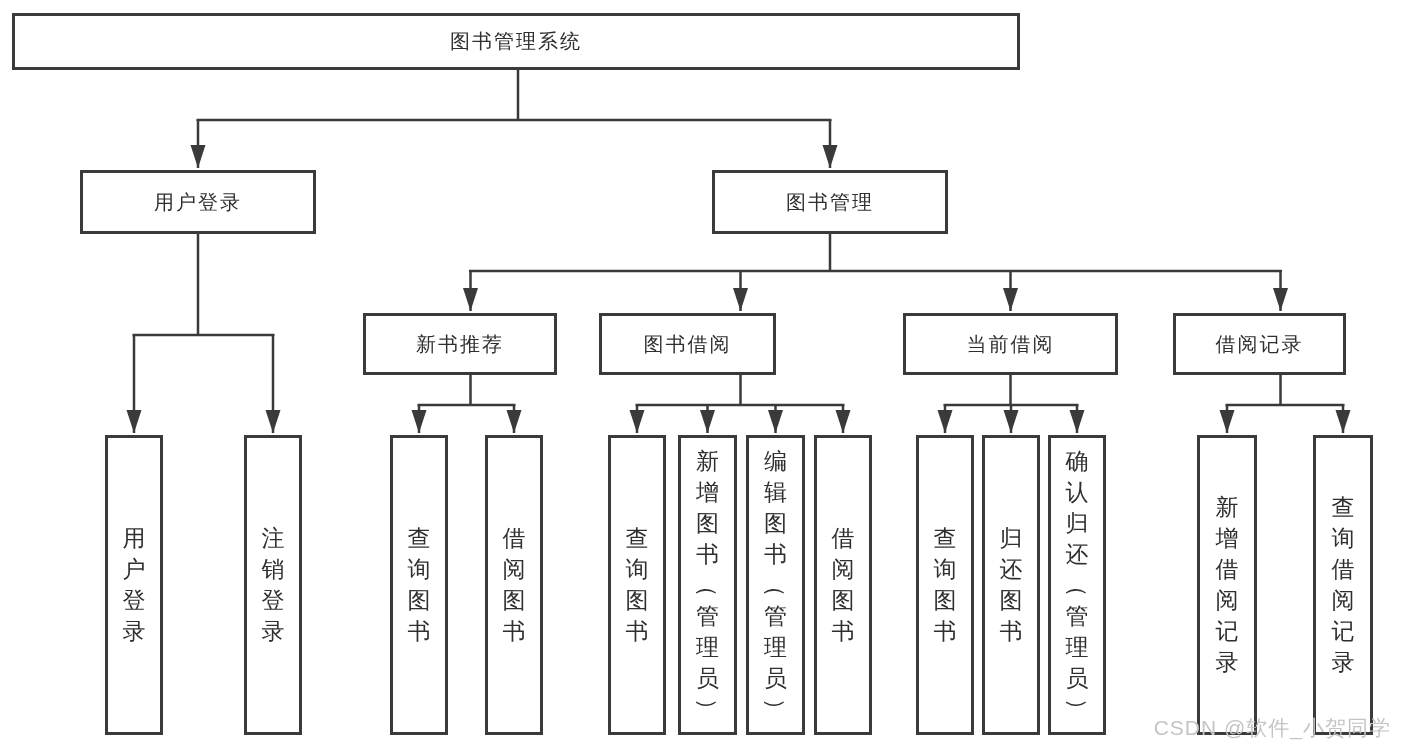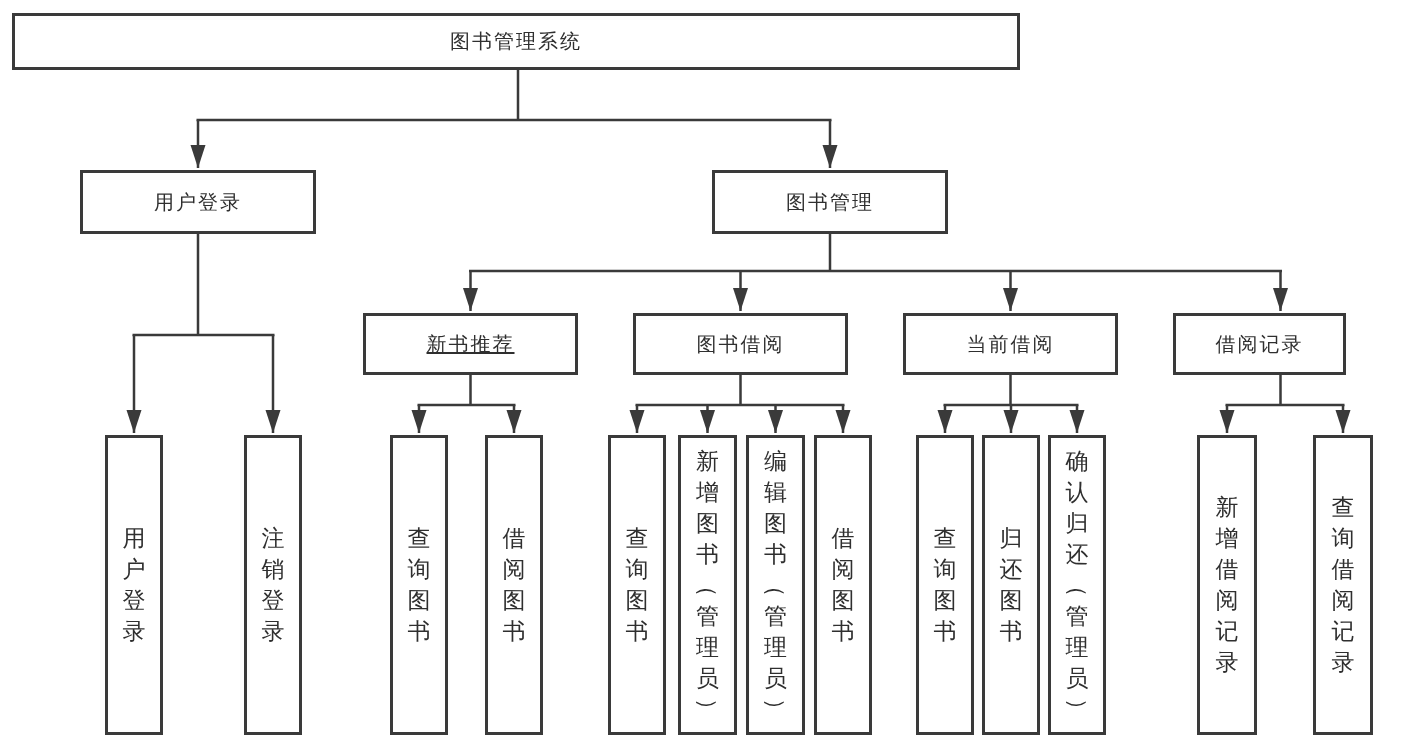--- a/index.html
+++ b/index.html
@@ -27,22 +27,22 @@
     justify-content: center;
     color: #2f2f2f;
     z-index: 2;
   }
   .hbox { font-size: 20px; letter-spacing: 2px; }
 
   
   #b-root      { left: 12px;   top: 13px;  width: 1008px; height: 57px; }
   #b-userlogin { left: 80px;   top: 170px; width: 236px;  height: 64px; }
   #b-bookmgmt  { left: 712px;  top: 170px; width: 236px;  height: 64px; font-family: Liberation Serif, serif; }
-  #b-newrec    { left: 363px;  top: 313px; width: 215px;  height: 62px; text-decoration: underline; }
-  #b-borrow    { left: 633px;  top: 313px; width: 215px;  height: 62px; }
+  #b-newrec    { left: 363px;  top: 313px; width: 194px;  height: 62px; }
+  #b-borrow    { left: 599px;  top: 313px; width: 177px;  height: 62px; }
   #b-current   { left: 903px;  top: 313px; width: 215px;  height: 62px; }
   #b-records   { left: 1173px; top: 313px; width: 173px;  height: 62px; }
 
   
   .vbox { top: 435px; width: 58px; height: 300px; }
   #l-a1 { left: 105px; }
   #l-a2 { left: 244px; }
   #l-b1 { left: 390px; }
   #l-b2 { left: 485px; }
   #l-c1 { left: 608px; }
@@ -274,14 +274,15 @@
     <div class="vtext">
         <span>查</span>
         <span>询</span>
         <span>借</span>
         <span>阅</span>
         <span>记</span>
         <span>录</span>
       </div>
   </div>
 
+  <div class="watermark">CSDN @软件_小贺同学</div>
 
 </div>
 
 </body></html>

